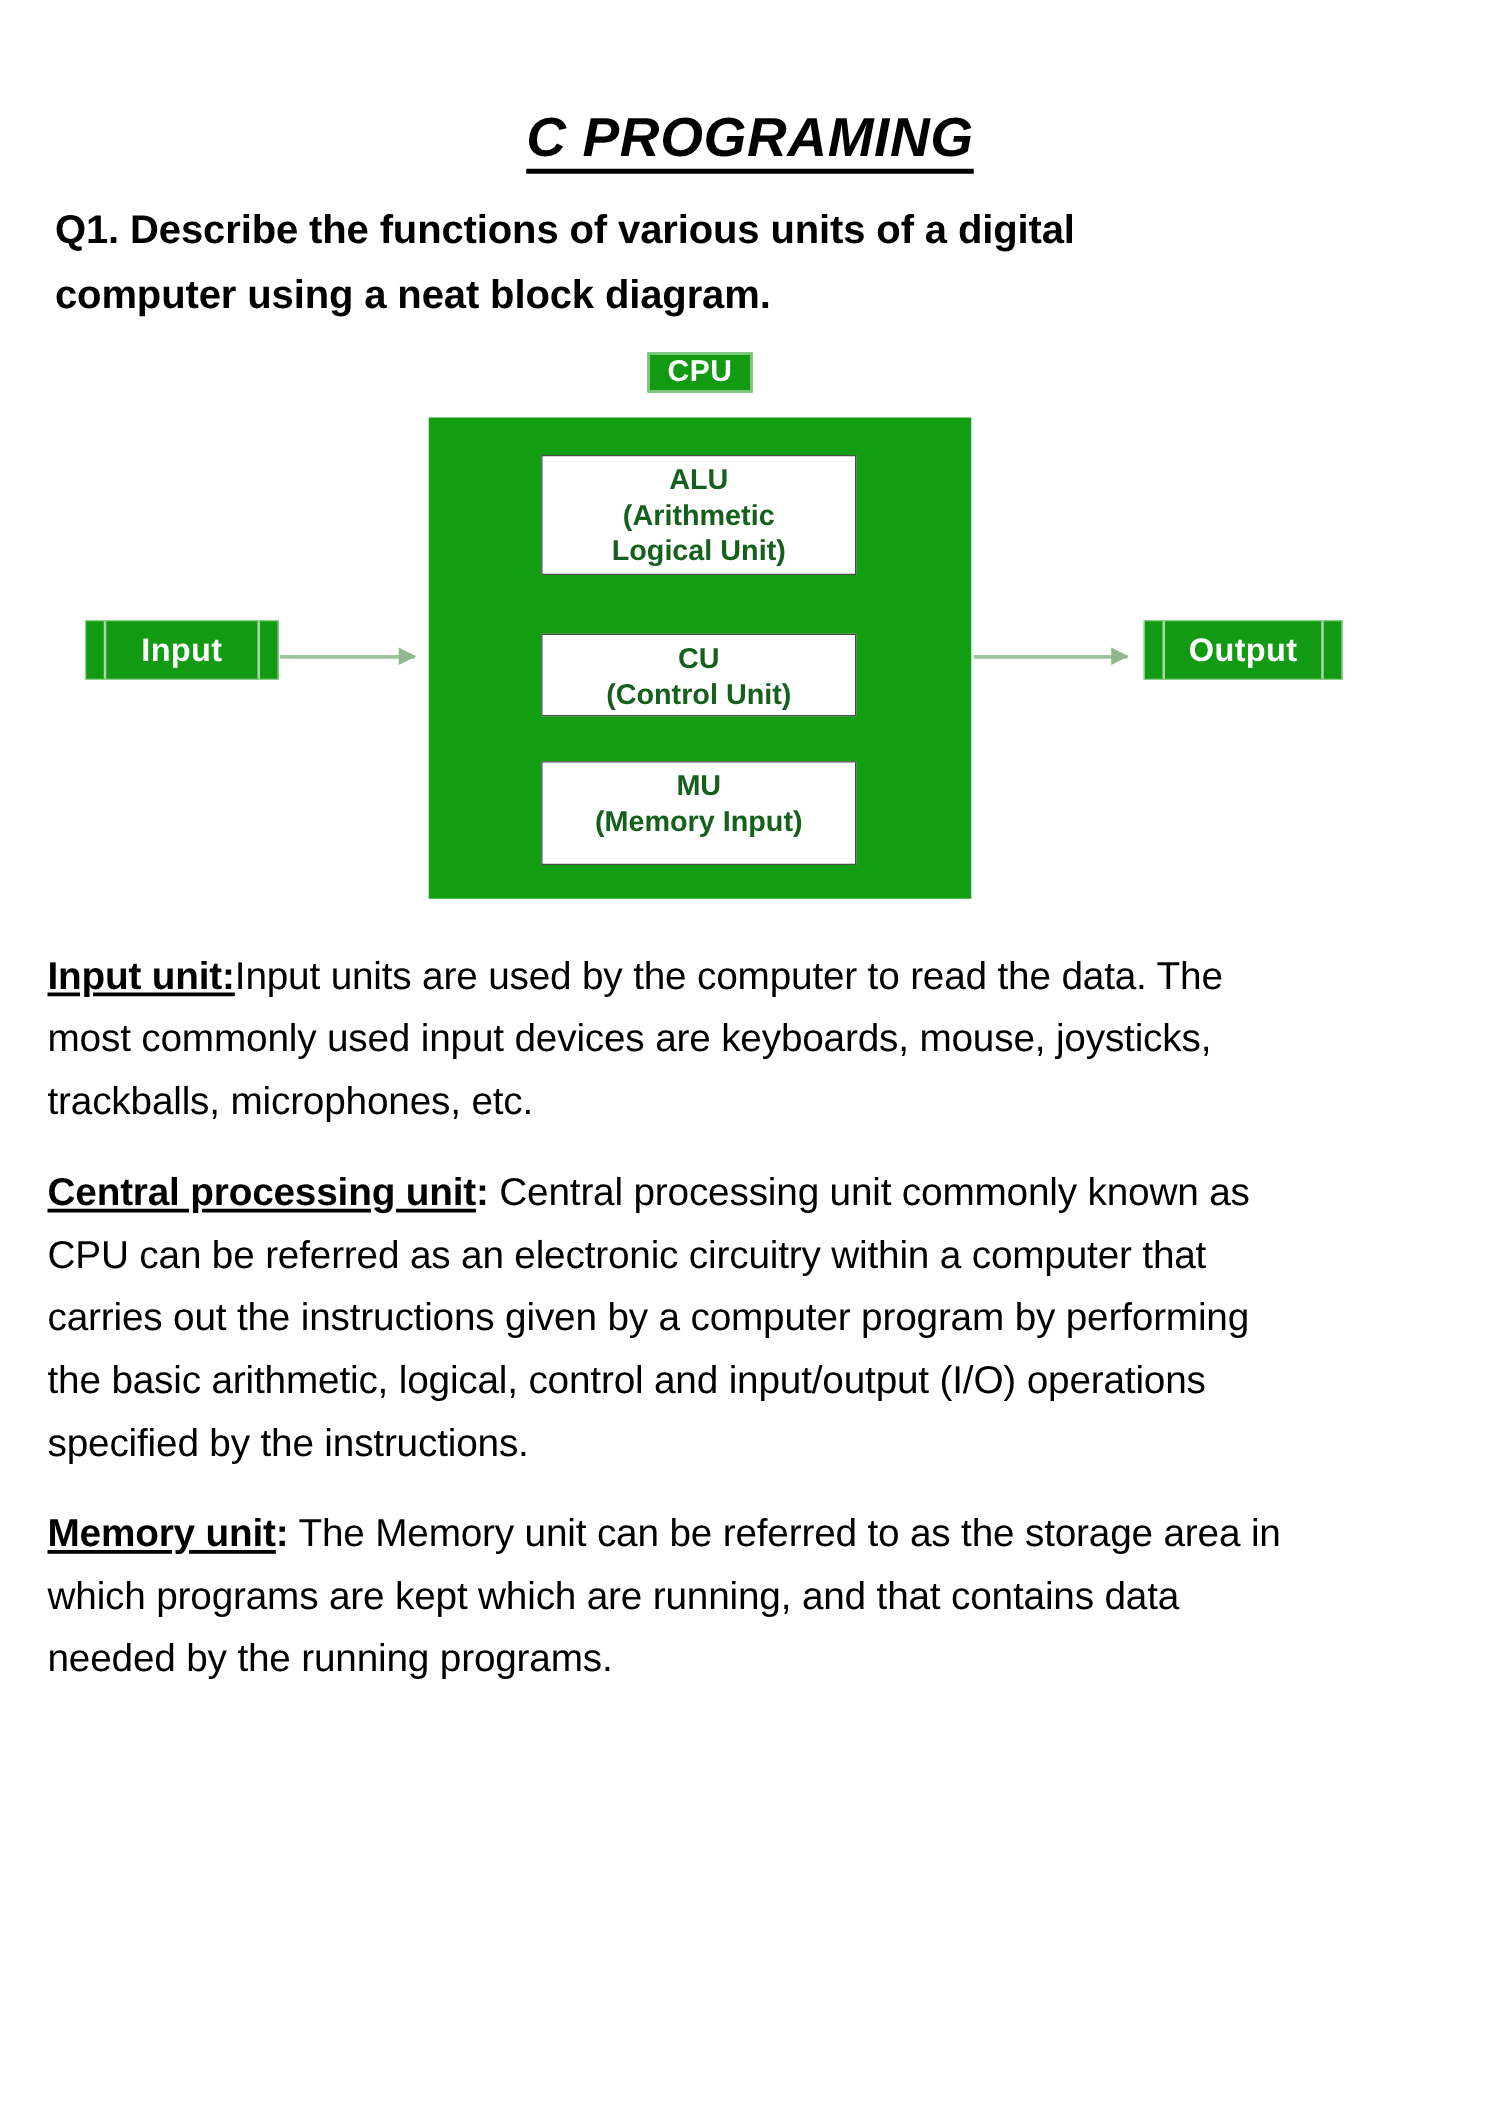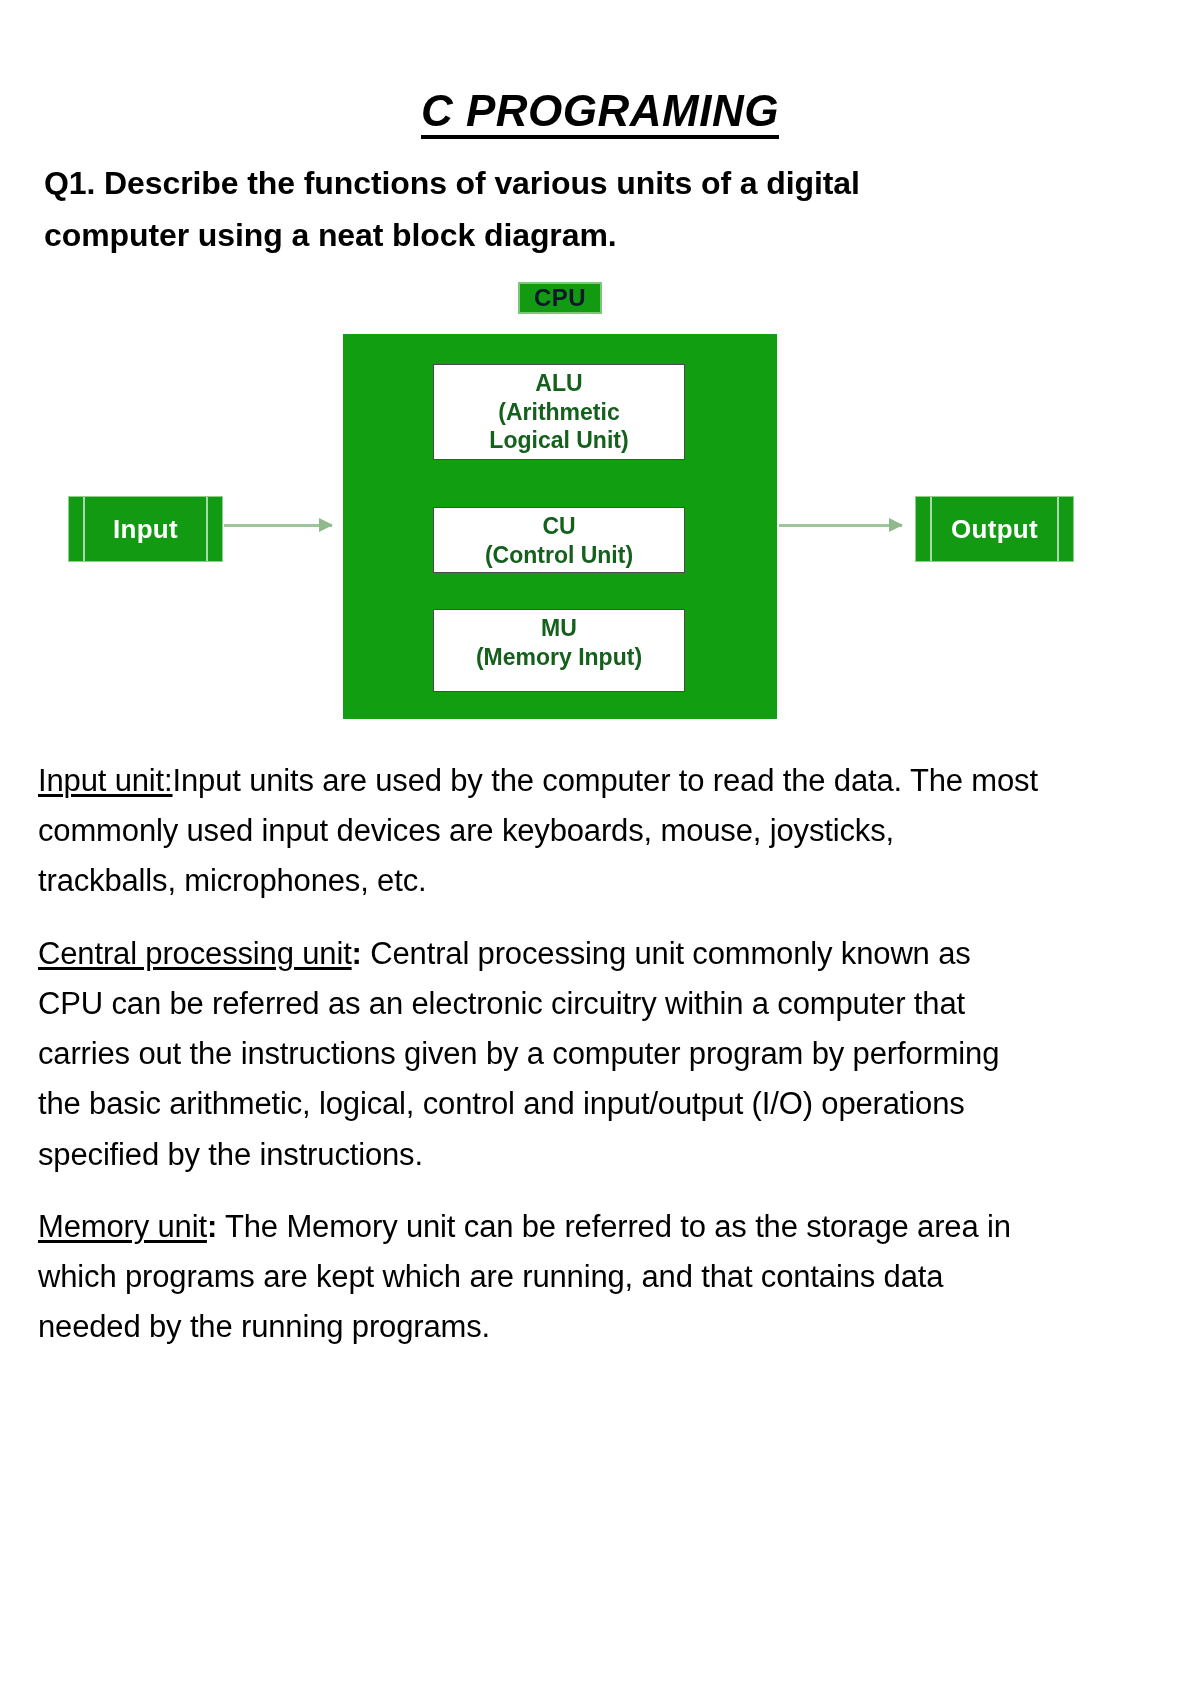--- a/index.html
+++ b/index.html
@@ -67,21 +67,21 @@
   }
 
   .cpu-tag {
     position: absolute;
     left: 518px;
     top: 10px;
     width: 84px;
     height: 32px;
     background: #129b12;
     border: 2px solid #7dc77d;
-    color: #0f172a;
+    color: #ffffff;
     font-size: 24px;
     font-weight: bold;
     letter-spacing: 0.5px;
     display: flex;
     align-items: center;
     justify-content: center;
     box-sizing: border-box;
   }
 
   .cpu-body {
@@ -112,21 +112,21 @@
     padding: 4px 0;
   }
   .unit-alu { top: 30px;  height: 96px; }
   .unit-cu  { top: 173px; height: 66px; }
   .unit-mu  { top: 275px; height: 83px; }
 
   
   .io-box {
     position: absolute;
     top: 224px;
-    height: 66px;
+    height: 48px;
     background: #129b12;
     border: 1px solid #8fce8f;
     box-sizing: border-box;
     color: #ffffff;
     font-size: 26px;
     font-weight: bold;
     display: flex;
     align-items: center;
     justify-content: center;
     letter-spacing: 0.3px;
@@ -173,21 +173,21 @@
     top: 756px;
     width: 1000px;
   }
   .para {
     font-size: 31px;
     line-height: 1.62;
     margin: 0 0 22px 0;
     letter-spacing: -0.15px;
   }
   .lead {
-    font-weight: normal;
+    font-weight: bold;
     text-decoration: underline;
     text-underline-offset: 3px;
   }
   .lead-colon {
     font-weight: bold;
   }
 </style>
 </head>
 <body>
 

